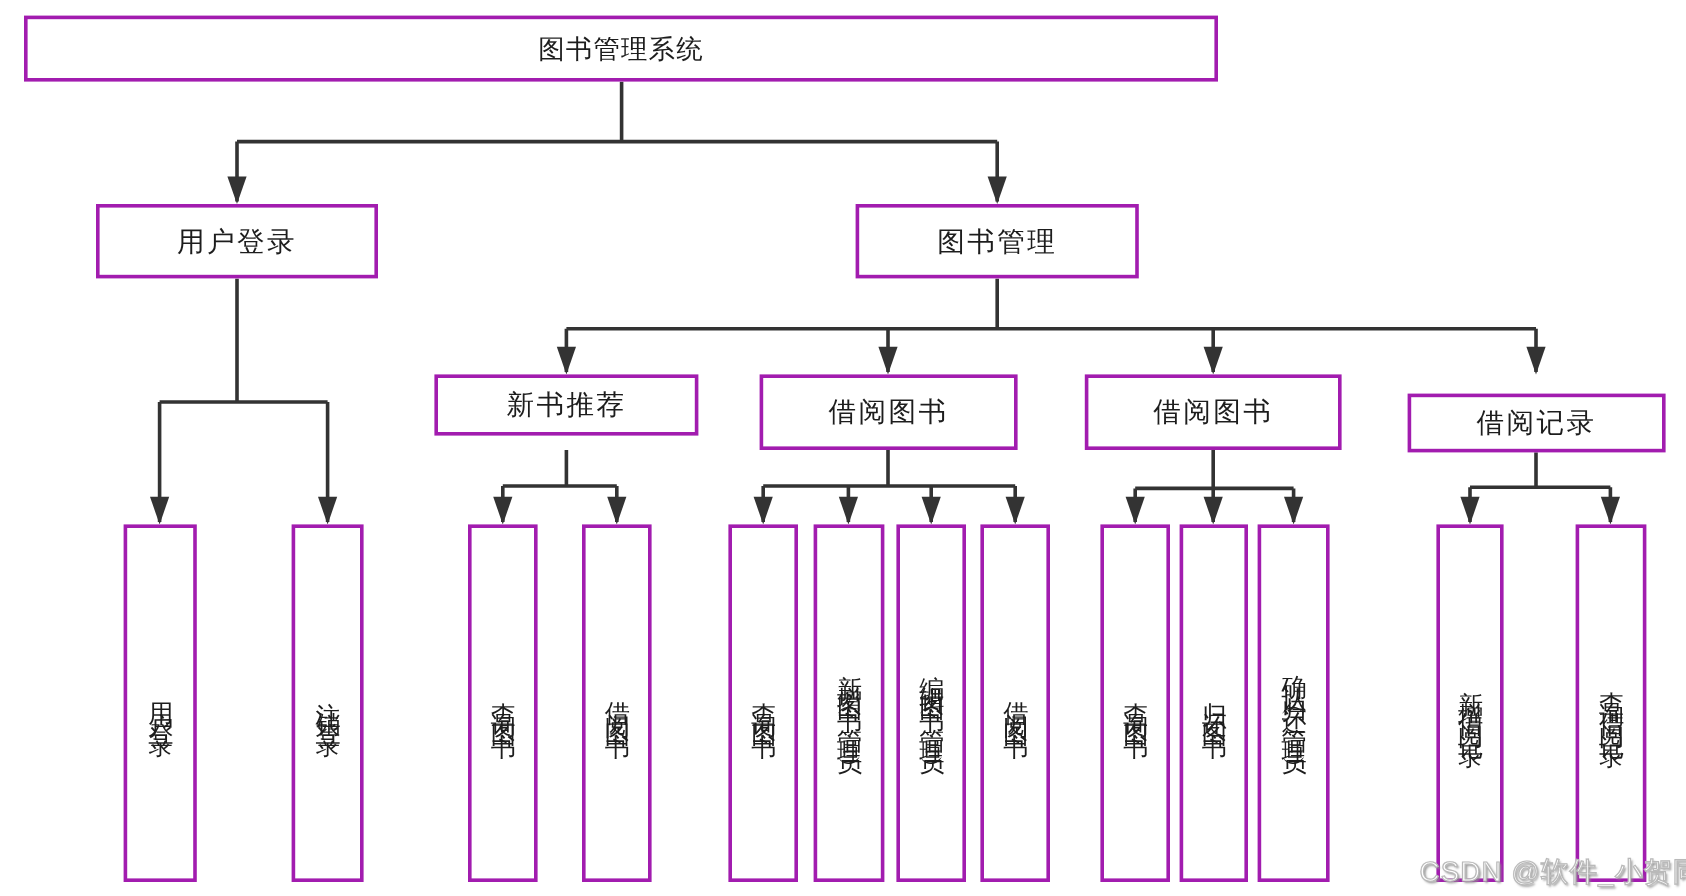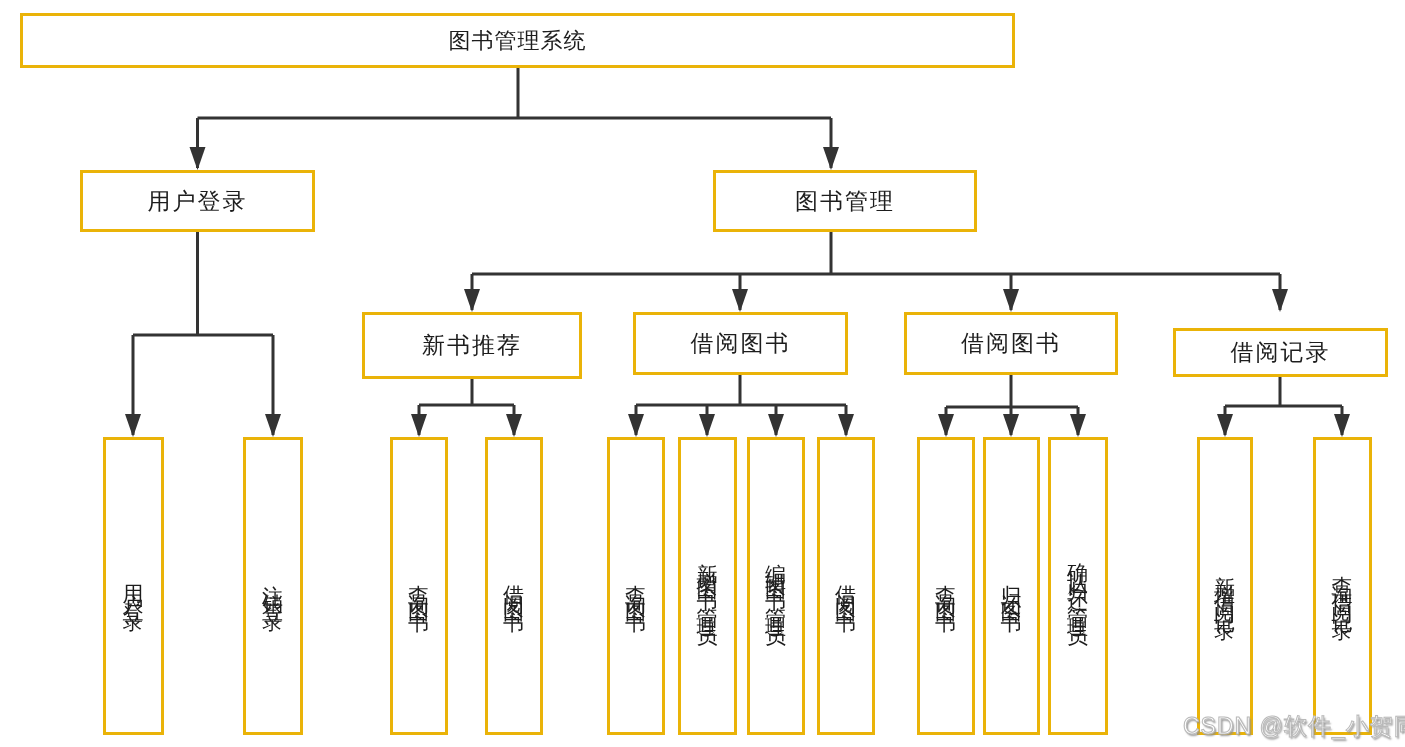--- a/index.html
+++ b/index.html
@@ -2,21 +2,21 @@
 <html><head>
 <meta charset="utf-8">
 <style>
   html,body { margin:0; padding:0; background:#ffffff; }
   .stage {
     position:relative; width:1405px; height:747px; background:#ffffff;
     font-family:"Liberation Sans","DejaVu Sans",sans-serif; overflow:hidden;
   }
   .wires { position:absolute; left:0; top:0; z-index:0; }
   .box {
-    position:absolute; background:#ffffff; border:3px solid #eab308;
+    position:absolute; background:#ffffff; border:3px solid #a21caf;
     box-sizing:border-box; display:flex; align-items:center; justify-content:center;
     color:#1d1d1d; z-index:1;
   }
   .hbox { font-size:23px; letter-spacing:2px; }
   .root { font-size:22px; letter-spacing:1px; }
   .vbox { top:437px; height:298px; font-size:21px; }
   .vbox .vtext {
     writing-mode:vertical-rl; text-orientation:mixed;
     letter-spacing:9px; line-height:1; white-space:nowrap;
   }
@@ -66,25 +66,25 @@
     <use href="#ah" x="1342" y="437"></use>
   </svg>
 
   <div class="box hbox root" style="left:20px;top:13px;width:995px;height:55px">
     <span>图书管理系统</span>
   </div>
 
   <div class="box hbox" style="left:80px;top:170px;width:235px;height:62px">
     <span>用户登录</span>
   </div>
-  <div class="box hbox" style="left:713px;top:170px;width:264px;height:62px">
+  <div class="box hbox" style="left:713px;top:170px;width:236px;height:62px">
     <span>图书管理</span>
   </div>
 
-  <div class="box hbox" style="left:362px;top:312px;width:220px;height:67px">
+  <div class="box hbox" style="left:362px;top:312px;width:220px;height:51px">
     <span>新书推荐</span>
   </div>
   <div class="box hbox" style="left:633px;top:312px;width:215px;height:63px">
     <span>借阅图书</span>
   </div>
   <div class="box hbox" style="left:904px;top:312px;width:214px;height:63px">
     <span>借阅图书</span>
   </div>
   <div class="box hbox" style="left:1173px;top:328px;width:215px;height:49px">
     <span>借阅记录</span>

